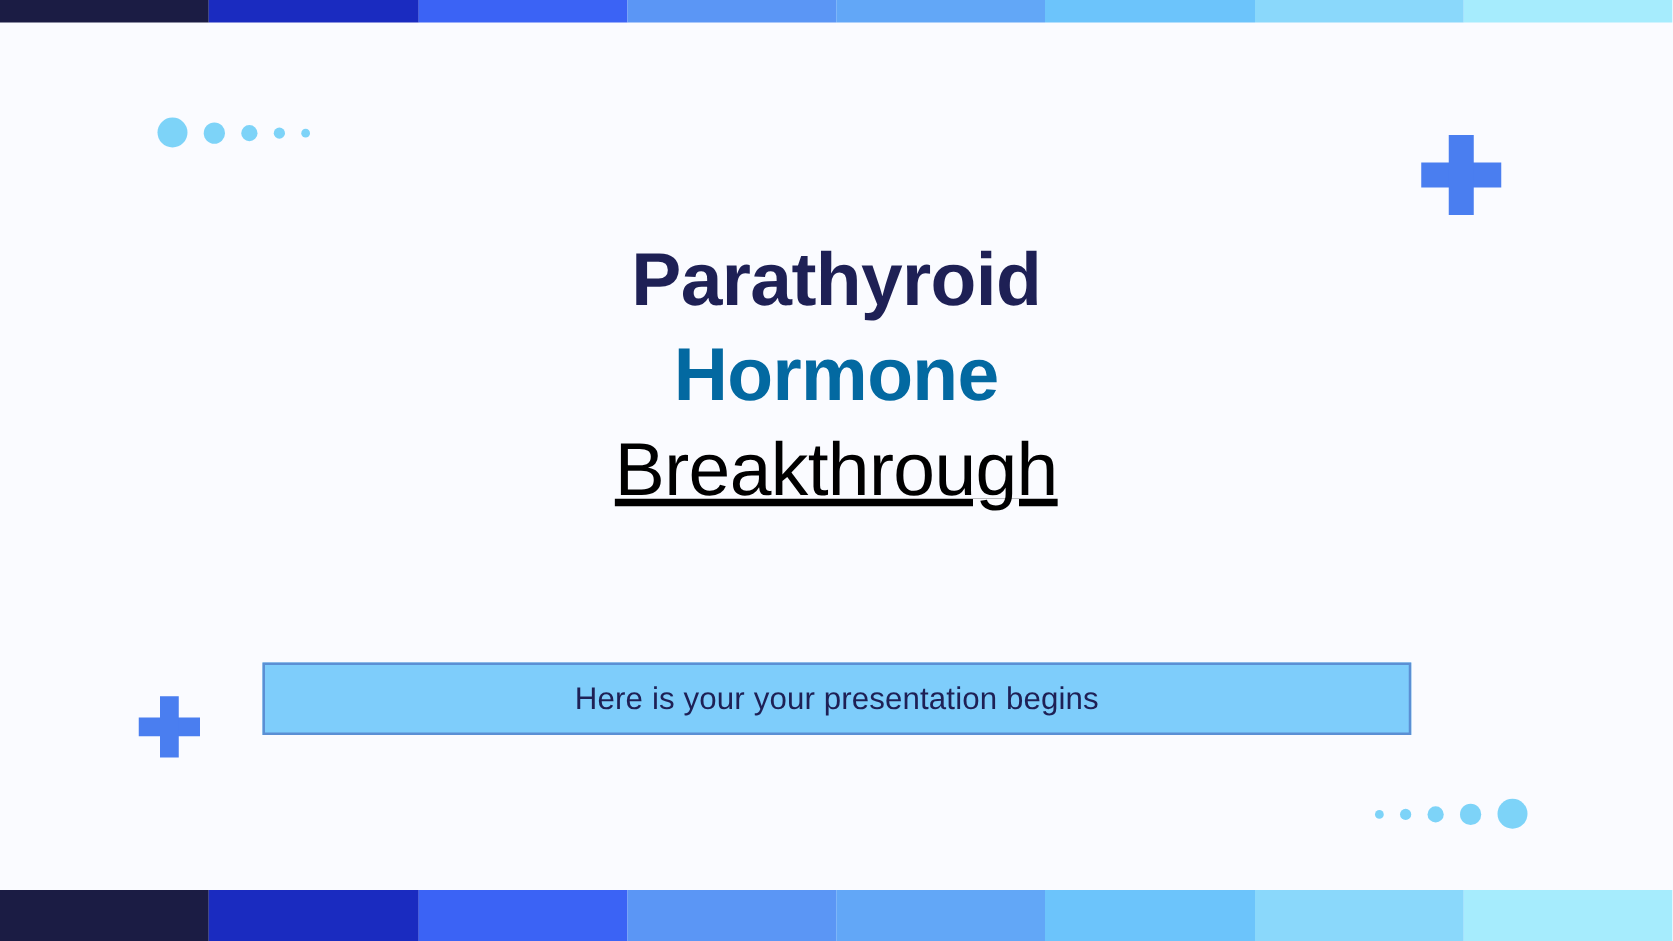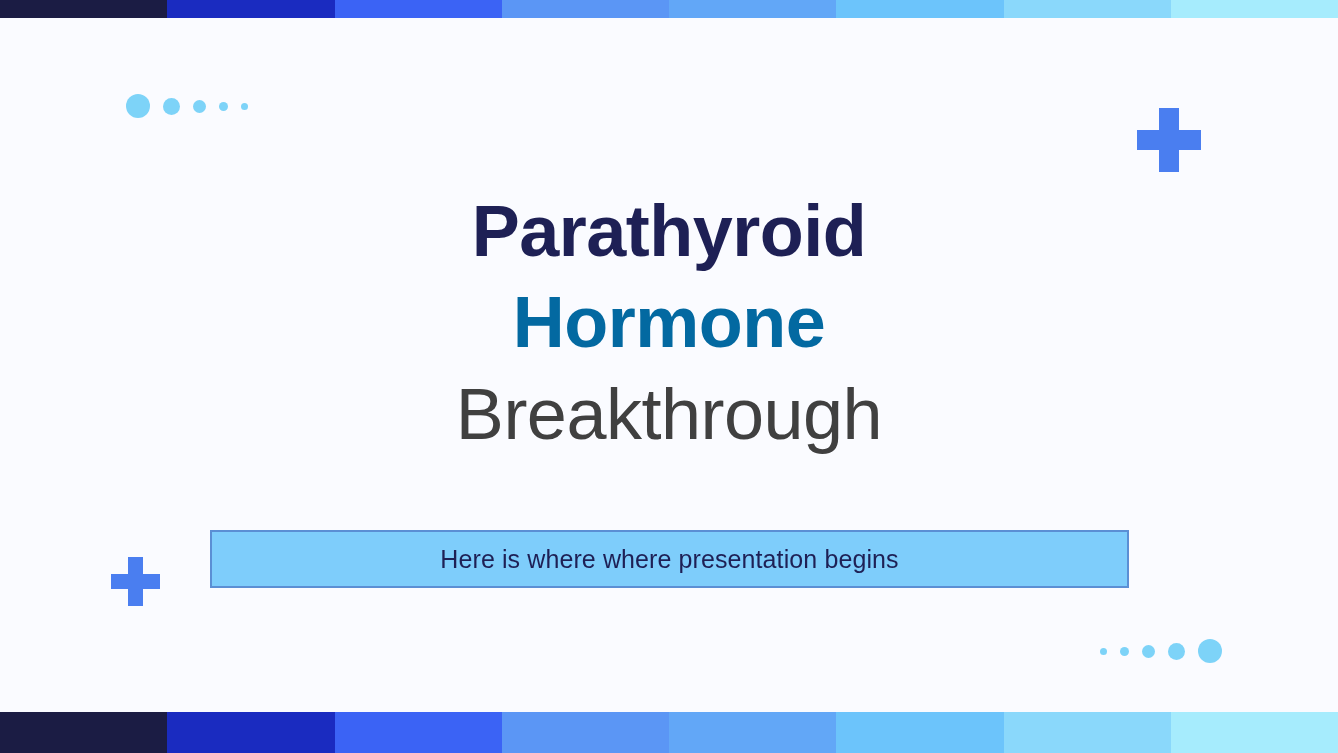--- a/index.html
+++ b/index.html
@@ -97,21 +97,21 @@
   
   .title-block {
     position: absolute;
     left: 0;
     right: 0;
     top: 186px;
     text-align: center;
   }
   .title-line {
     display: block;
-    font-size: 72px;
+    font-size: 60px;
     line-height: 1.27;
     letter-spacing: -0.5px;
     white-space: nowrap;
   }
   .title-line-1,
   .title-line-2 {
     font-weight: 700;
     color: #1e2055;
   }
   .title-line-3 {
@@ -165,25 +165,25 @@
     <span class="dot d5" style="background: rgb(125, 211, 248); width: 7px; height: 7px;"></span>
   </div>
 
   <div class="plus plus-top-right"></div>
 
   <div class="plus plus-bottom-left"></div>
 
   <div class="title-block">
     <span class="title-line title-line-1" style="color: rgb(30, 32, 85);">Parathyroid</span>
     <span class="title-line title-line-2" style="color: #0369a1;">Hormone</span>
-    <span class="title-line title-line-3" style="color: #404040;">Breakthrough</span>
+    <span class="title-line title-line-3" style="color: #000000; text-decoration: underline;">Breakthrough</span>
   </div>
 
   <div class="subtitle-box" style="background: rgb(126, 205, 251); border-color: rgb(91, 143, 212);">
-    <span class="subtitle-text" style="color: rgb(30, 32, 85);">Here is where where presentation begins</span>
+    <span class="subtitle-text" style="color: rgb(30, 32, 85);">Here is your your presentation begins</span>
   </div>
 
   <div class="dots dots-bottom-right">
     <span class="dot d5" style="background: rgb(125, 211, 248); width: 7px; height: 7px;"></span>
     <span class="dot d4" style="background: rgb(125, 211, 248); width: 9px; height: 9px;"></span>
     <span class="dot d3" style="background: rgb(125, 211, 248); width: 13px; height: 13px;"></span>
     <span class="dot d2" style="background: rgb(125, 211, 248); width: 17px; height: 17px;"></span>
     <span class="dot d1" style="background: rgb(125, 211, 248); width: 24px; height: 24px;"></span>
   </div>
 

